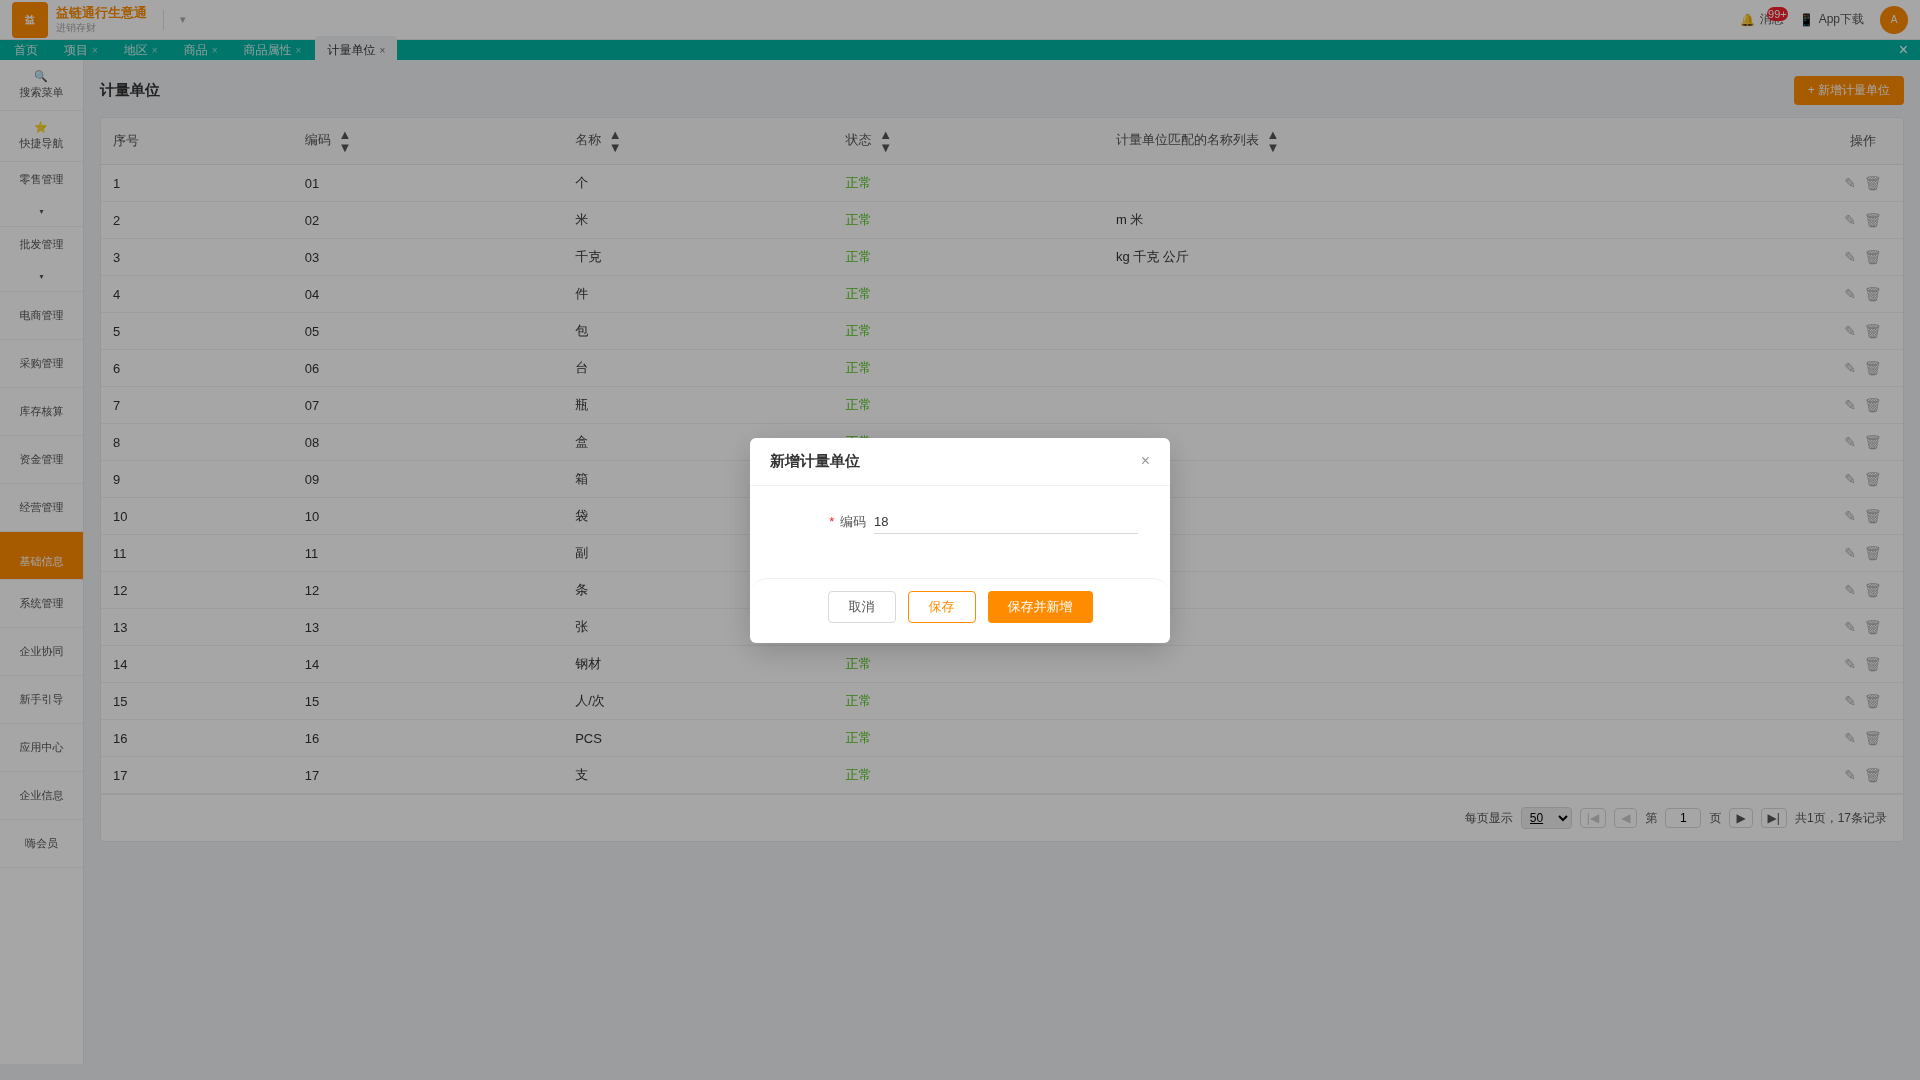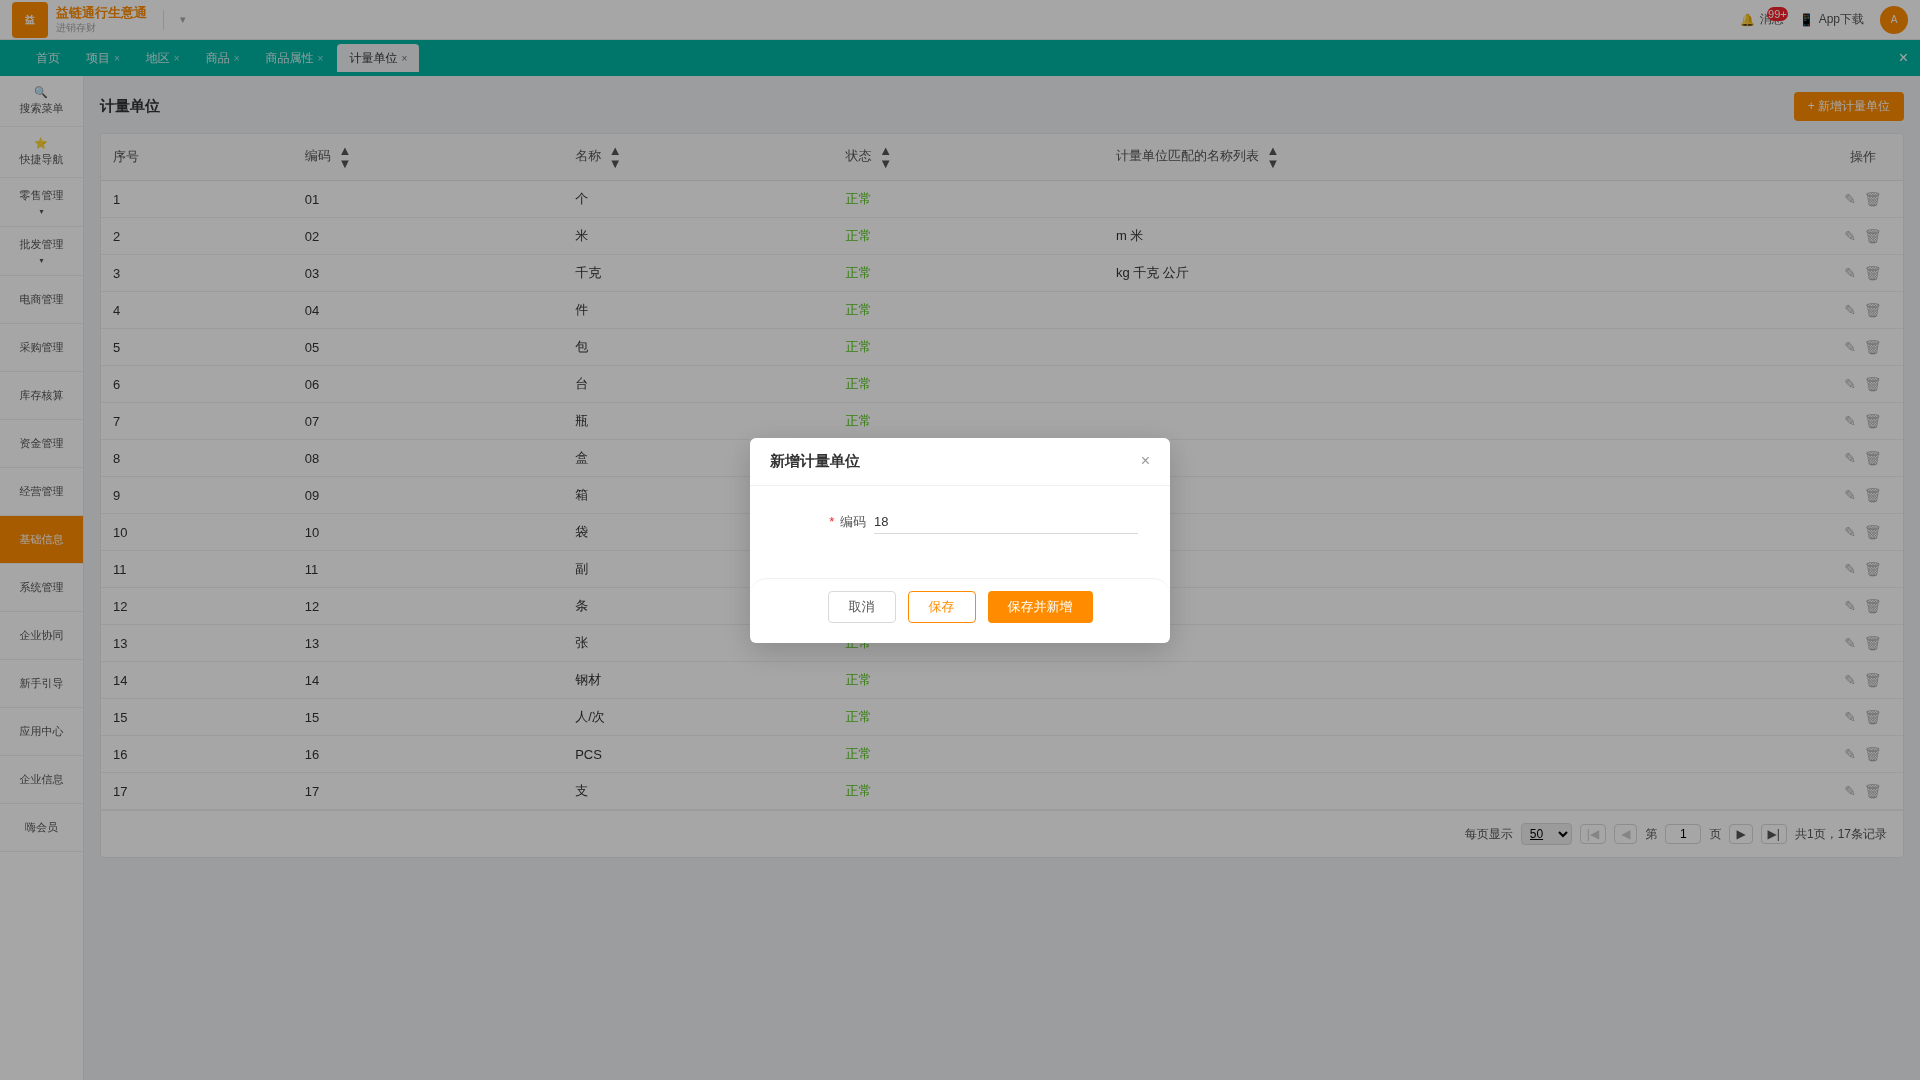--- a/index.html
+++ b/index.html
@@ -71,25 +71,25 @@
       border-radius: 50%;
       display: flex;
       align-items: center;
       justify-content: center;
       color: white;
       font-size: 10px;
     }
 
     
     .tab-bar {
-      height: 36px;
+      height: 20px;
       background: #00b5a5;
       display: flex;
       align-items: center;
-      padding: 0 0 0 24px;
+      padding: 0 0 0 2px;
     }
     .tab-item {
       display: flex;
       align-items: center;
       height: 28px;
       padding: 0 12px;
       margin-right: 2px;
       border-radius: 4px 4px 0 0;
       cursor: pointer;
       font-size: 12px;
@@ -135,24 +135,24 @@
       justify-content: center;
       padding: 10px 4px;
       cursor: pointer;
       font-size: 11px;
       color: #555;
       border-bottom: 1px solid #f0f0f0;
       min-height: 48px;
       text-align: center;
       gap: 2px;
     }
-    .sidebar-item.active { background: #ff8c00; color: white; }
+    .sidebar-item.active { background: #ff8c00; color: white; justify-content: flex-end; }
     .sidebar-item.has-arrow {
       justify-content: space-between;
-      gap: 4px;
+      gap: 20px;
     }
     .arrow-down { font-size: 8px; }
 
     
     .content-area {
       flex: 1;
       padding: 16px;
       overflow: auto;
       position: relative;
     }

